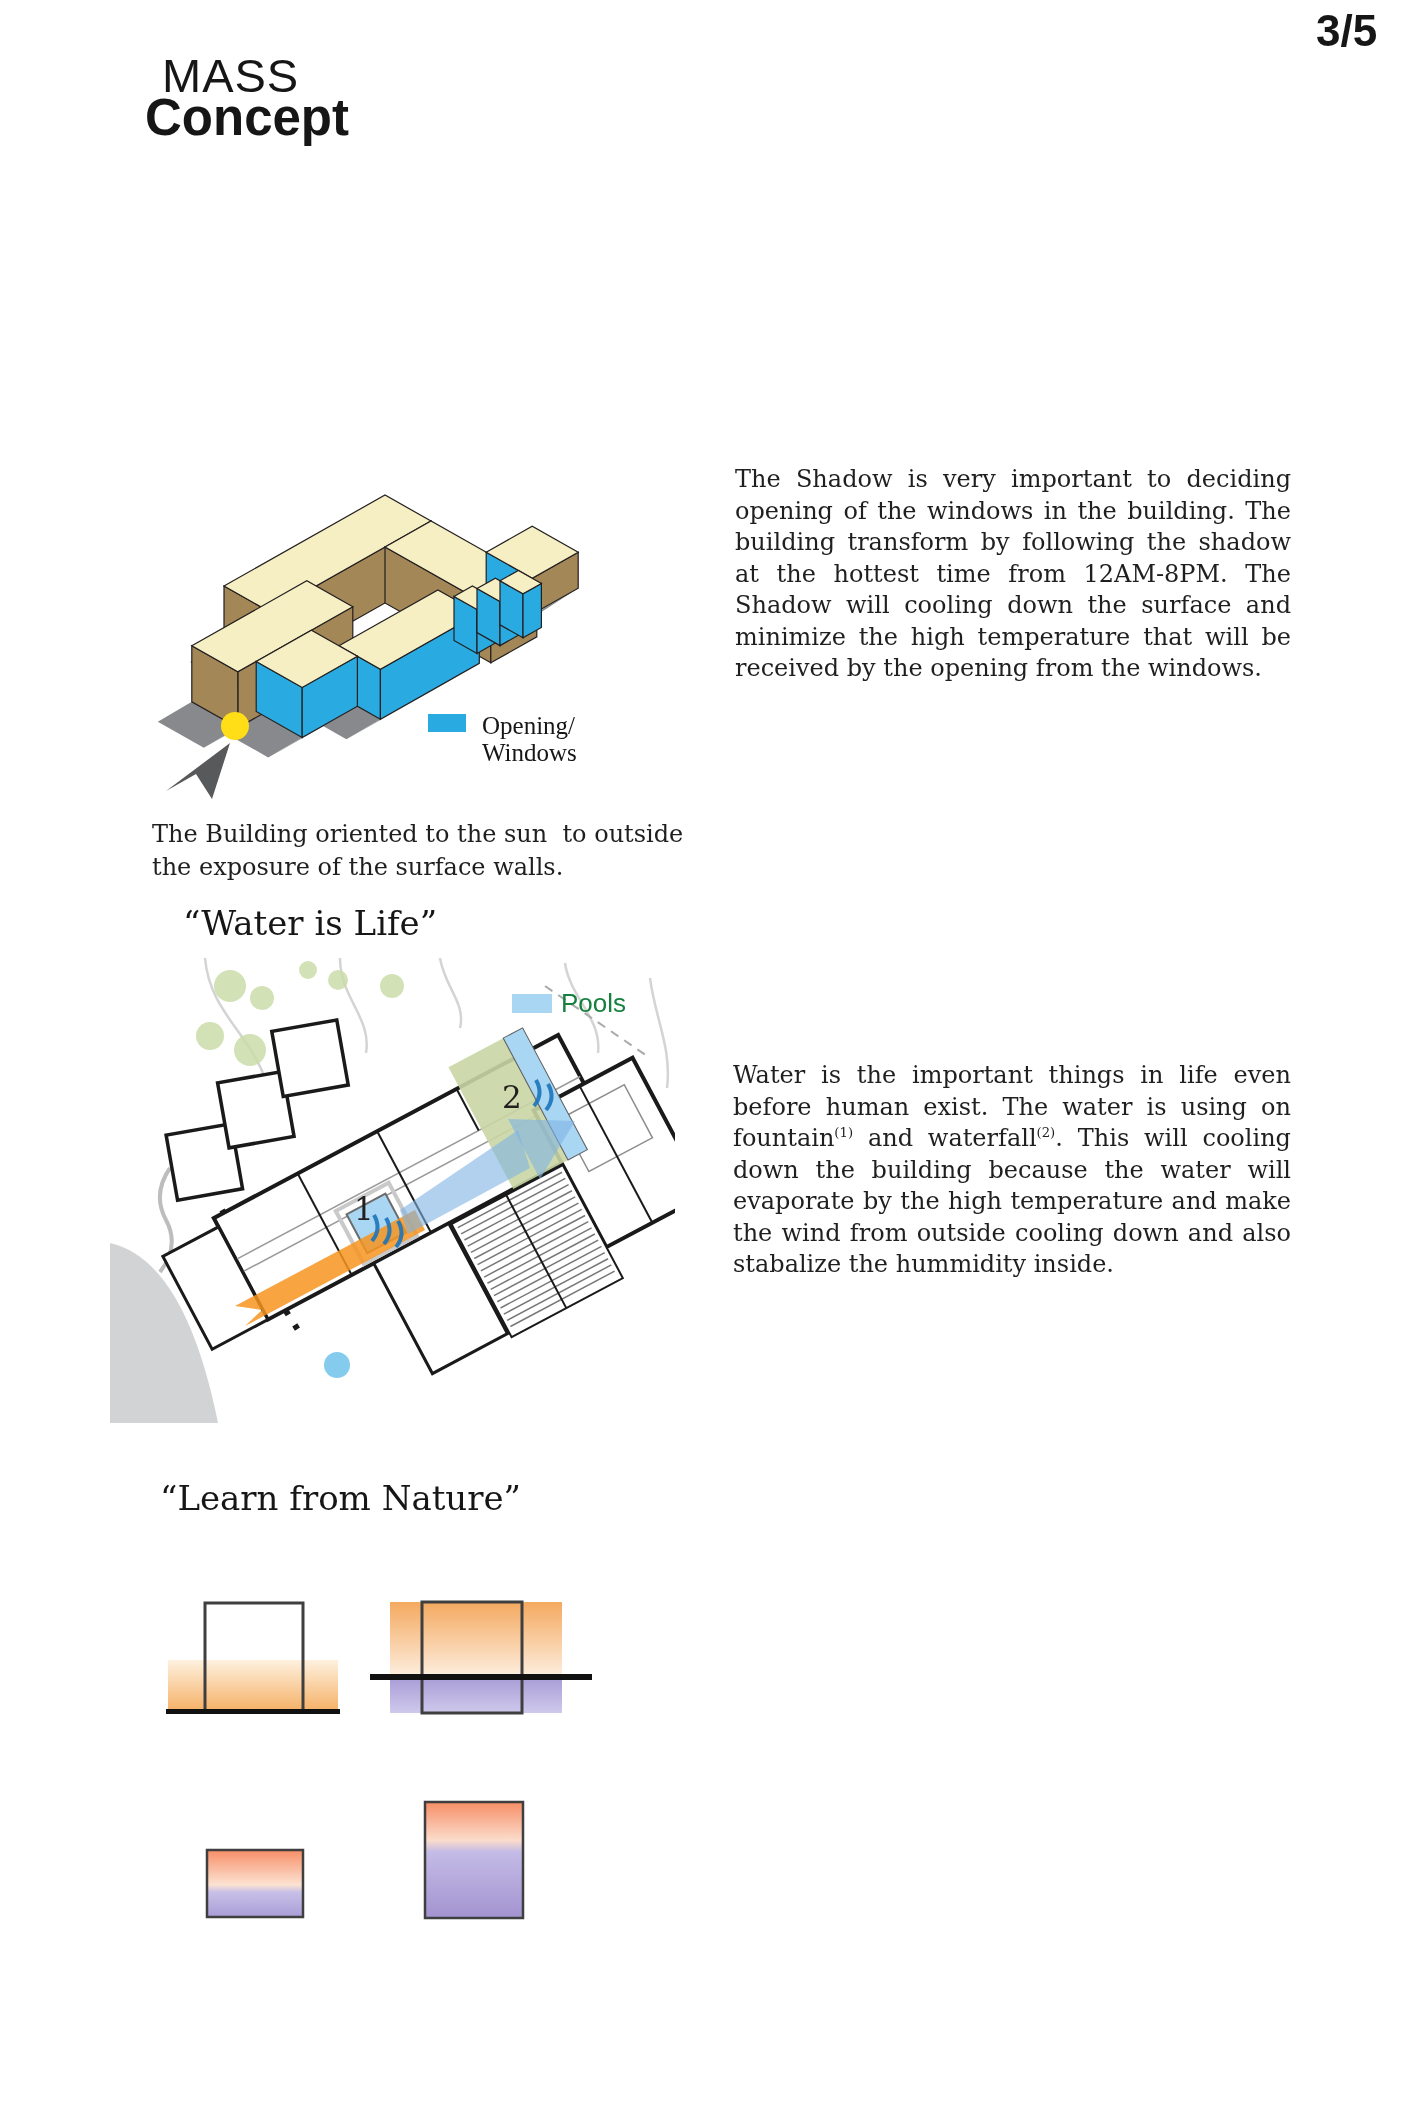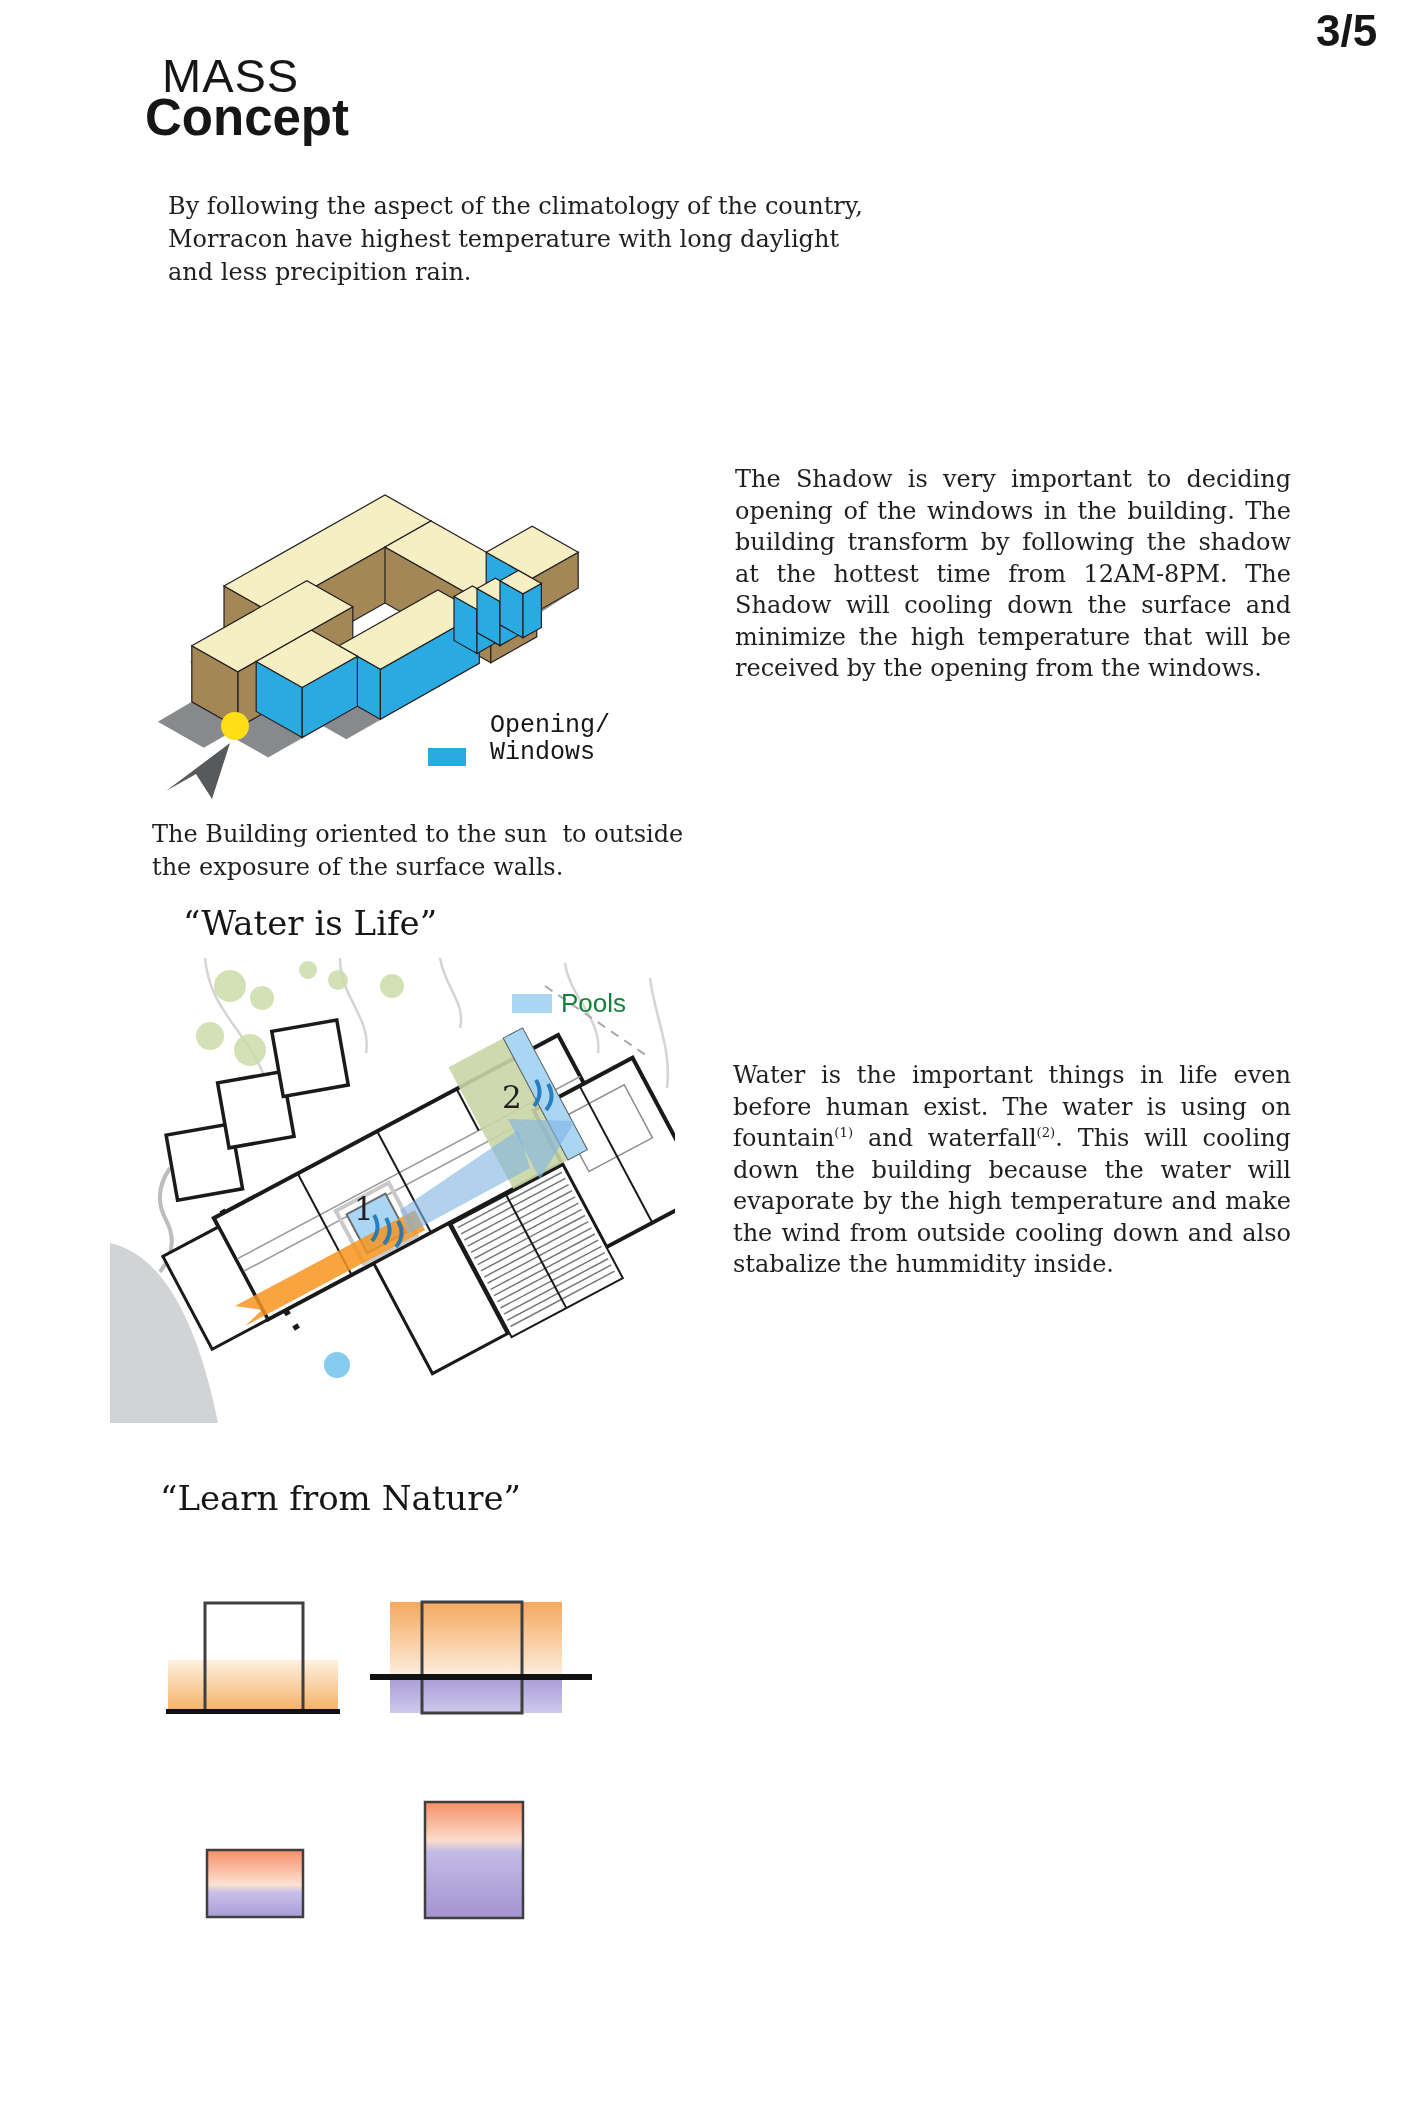--- a/index.html
+++ b/index.html
@@ -7,21 +7,21 @@
         font-family:"DejaVu Serif",serif;color:#1f1f1f;}
   .abs{position:absolute;}
   
   .page-num{font-family:"Liberation Sans",sans-serif;font-weight:700;font-size:44px;color:#161616;}
   .title-mass{font-family:"Liberation Sans",sans-serif;font-weight:400;font-size:47px;letter-spacing:1px;color:#161616;line-height:1;}
   .title-concept{font-family:"Liberation Sans",sans-serif;font-weight:700;font-size:51px;color:#161616;line-height:1;}
   .intro{font-size:24px;line-height:33px;white-space:pre;}
   .heading{font-size:34px;color:#161616;}
   .body-just{font-size:24px;line-height:31.5px;text-align:justify;}
   .caption{font-size:24px;line-height:33px;white-space:pre;}
-  .legend{display:flex;align-items:flex-end;gap:24px;font-family:Liberation Mono, monospace;}
+  .legend{display:flex;align-items:flex-start;gap:16px;font-family:Liberation Serif, serif;}
   .legend-label{font-size:25px;line-height:27px;white-space:pre-line;color:#161616;}
   .legend2{display:flex;align-items:center;gap:9px;font-family:"Liberation Sans",sans-serif;}
   .legend2-label{font-size:26px;color:#15803d;}
   sup{font-size:0.55em;line-height:0;}
   
   .roof{fill:#F6EFC4;stroke:#231F20;stroke-width:1.2;}
   .wall{fill:#A48757;stroke:#231F20;stroke-width:1.2;}
   .open{fill:#29ABE2;stroke:#231F20;stroke-width:1.2;}
   .shad{fill:#87898C;stroke:none;}
   svg{display:block;}
@@ -29,23 +29,20 @@
 </head>
 <body>
 
 <div class="page">
 
   <div class="abs page-num" style="left:1316px;top:6px;">3/5</div>
 
   <div class="abs title-mass" style="left:162px;top:52px;">MASS</div>
   <div class="abs title-concept" style="left:145px;top:92px;">Concept</div>
 
-  <div class="abs intro" style="left:168px;top:190px;">By following the aspect of the climatology of the country,
-Morracon have highest temperature with long daylight
-and less precipition rain.</div>
 
 
   <svg class="abs" style="left:125px;top:415px;" width="480" height="410" viewBox="0 0 480 410">
 
     <g>
       <polygon class="shad" points="99,227 145,253 111,273 65,247"></polygon>
       <polygon class="shad" points="66.8,286.8 112.8,312.8 78.8,332.8 32.8,306.8"></polygon>
       <polygon class="shad" points="112.8,312.8 227.8,247.8 193.8,267.8 78.8,332.8"></polygon>
       <polygon class="shad" points="131.2,296.4 177.2,322.4 143.2,342.4 97.2,316.4"></polygon>
       <polygon class="shad" points="177.2,322.4 232.4,291.2 198.4,311.2 143.2,342.4"></polygon>

